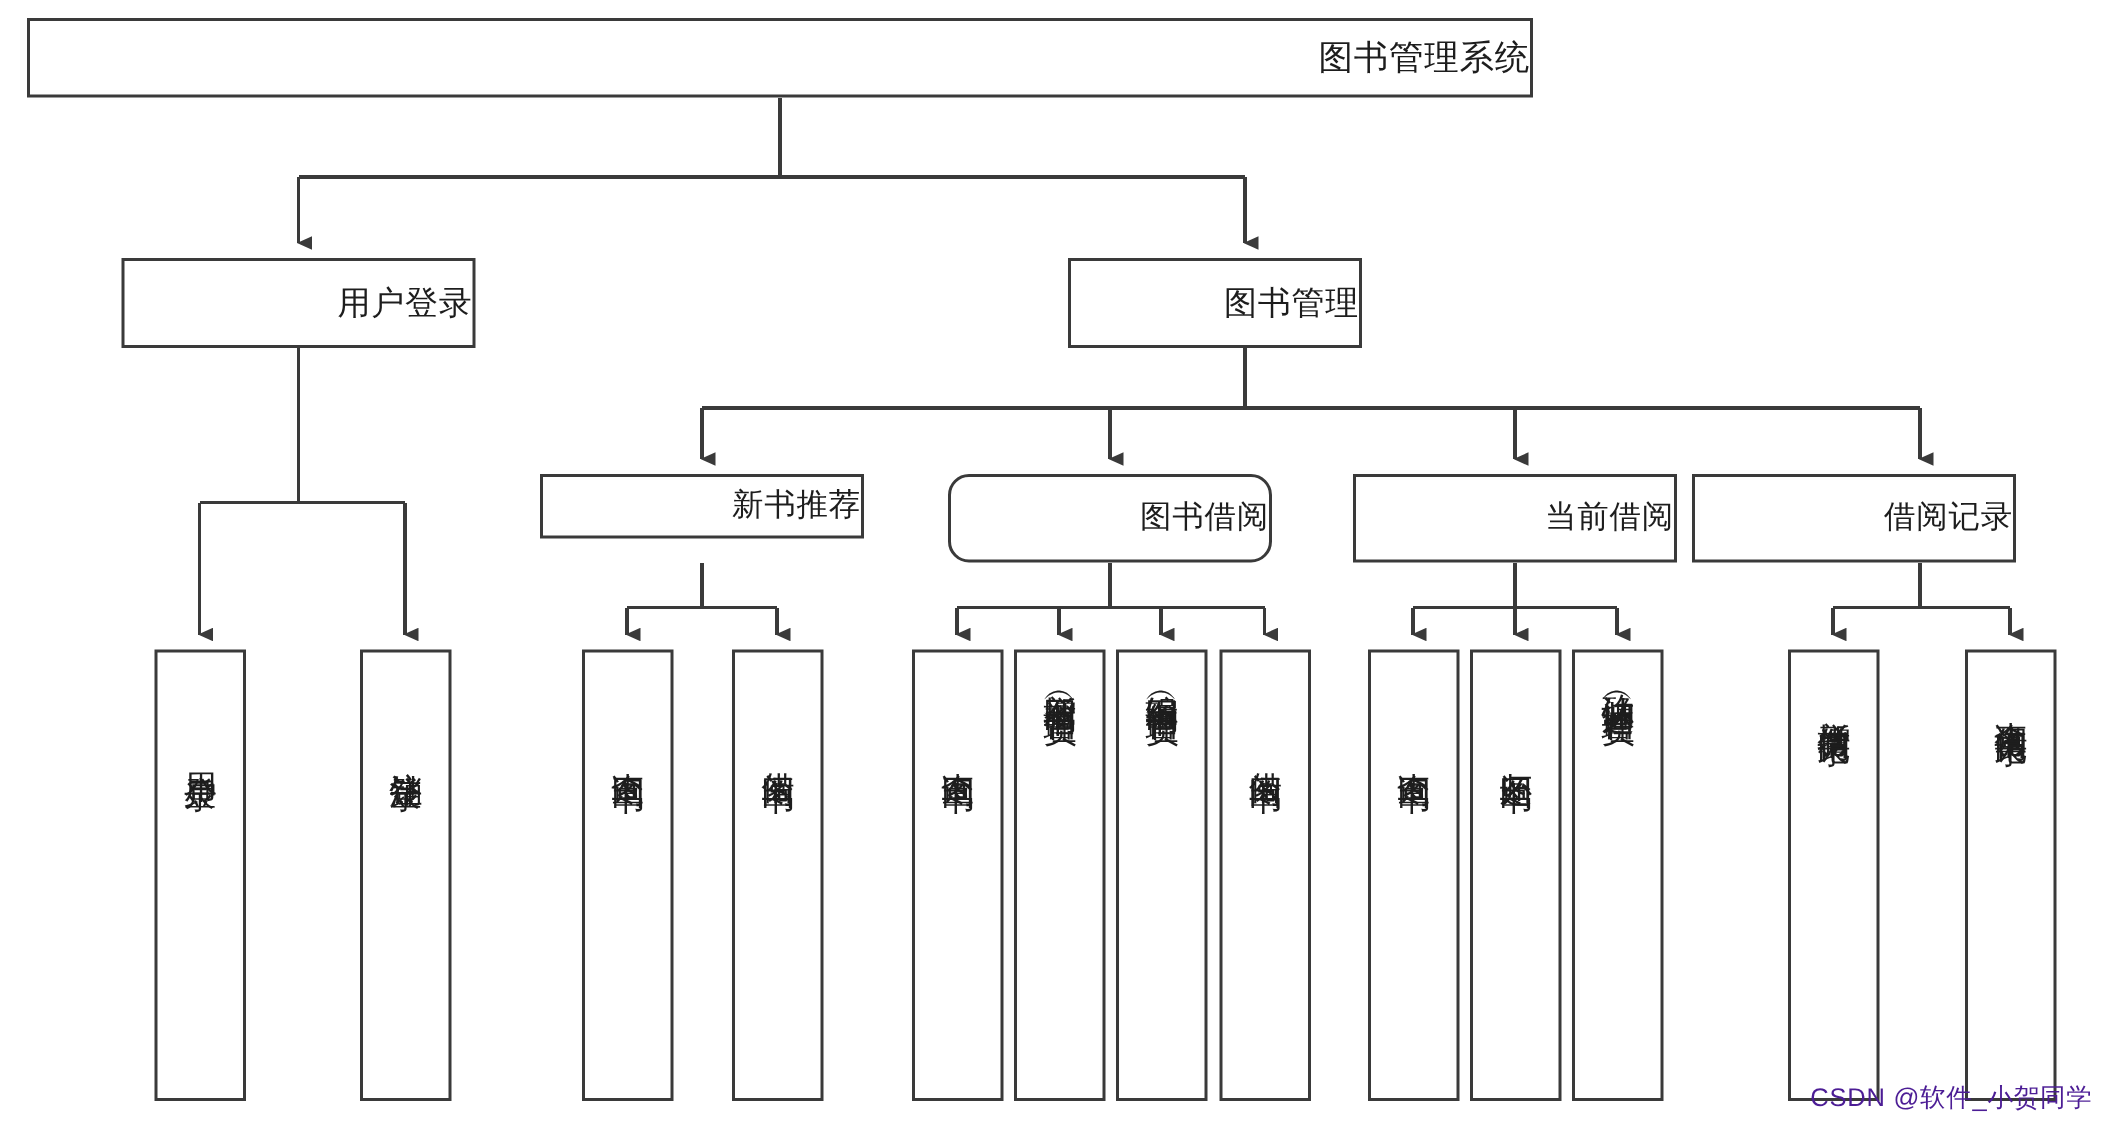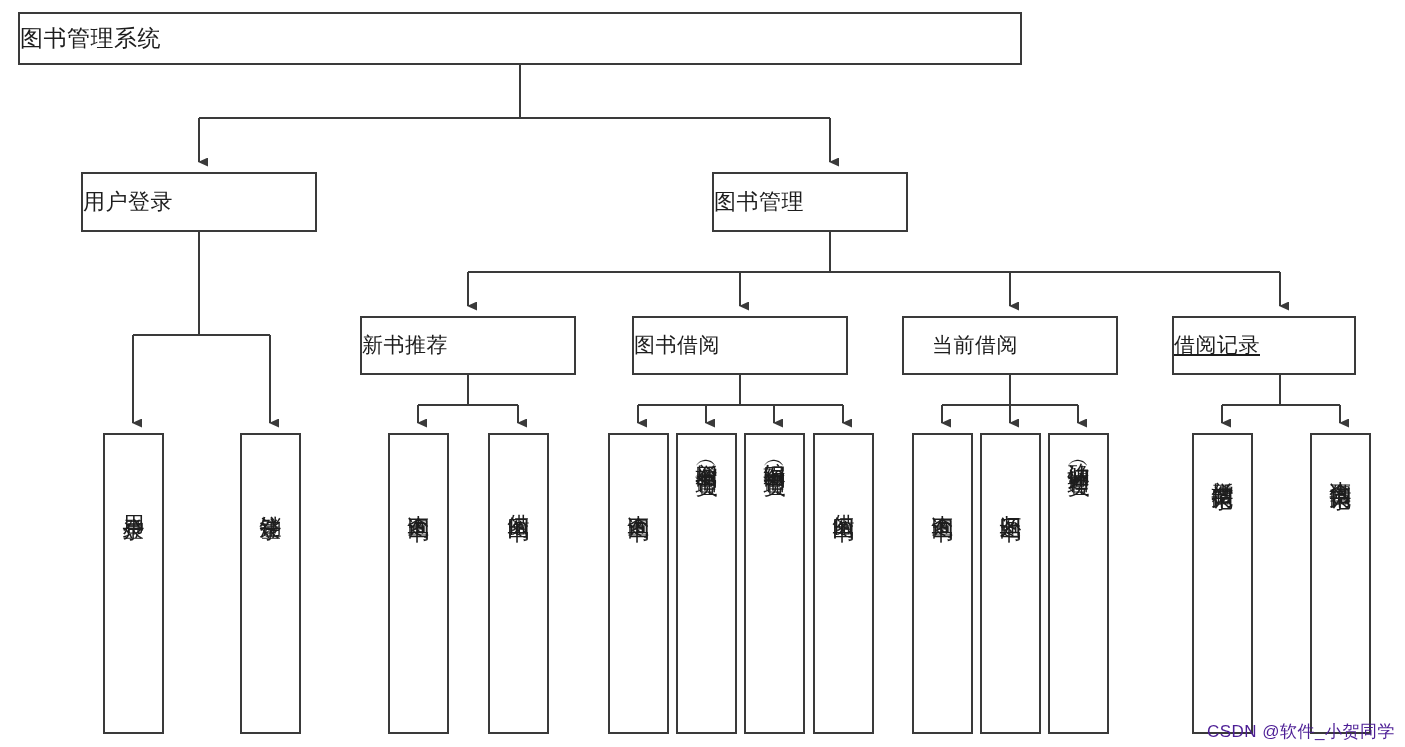--- a/index.html
+++ b/index.html
@@ -25,21 +25,21 @@
     width: 1405px;
     height: 747px;
   }
   .node {
     position: absolute;
     box-sizing: border-box;
     background: #ffffff;
     border: 2px solid #3a3a3a;
     display: flex;
     align-items: center;
-    justify-content: flex-start;
+    justify-content: flex-end;
     color: #1d1d1d;
     overflow: hidden;
   }
   .node-label {
     display: block;
     text-align: center;
     line-height: 1.18;
     letter-spacing: 0.5px;
   }
   .node.root {
@@ -134,30 +134,30 @@
     <span class="node-label">图书管理系统</span>
   </div>
 
   <div class="node level1" style="left:81px; top:172px; width:236px; height:60px;">
     <span class="node-label">用户登录</span>
   </div>
   <div class="node level1" style="left:712px; top:172px; width:196px; height:60px;">
     <span class="node-label">图书管理</span>
   </div>
 
-  <div class="node level2" style="left:360px; top:316px; width:216px; height:59px;">
+  <div class="node level2" style="left:360px; top:316px; width:216px; height:43px;">
     <span class="node-label">新书推荐</span>
   </div>
-  <div class="node level2" style="left:632px; top:316px; width:216px; height:59px;">
+  <div class="node level2" style="left:632px; top:316px; width:216px; height:59px;border-radius:14px;">
     <span class="node-label">图书借阅</span>
   </div>
   <div class="node level2" style="left:902px; top:316px; width:216px; height:59px;padding-left:28px;">
     <span class="node-label">当前借阅</span>
   </div>
-  <div class="node level2" style="left:1172px; top:316px; width:184px; height:59px;text-decoration:underline;">
+  <div class="node level2" style="left:1128px; top:316px; width:216px; height:59px;">
     <span class="node-label">借阅记录</span>
   </div>
 
   <div class="node leaf" style="left:103px; top:433px; width:61px; height:301px; padding-top:62px;">
     <span class="node-label">用户登录</span>
   </div>
   <div class="node leaf" style="left:240px; top:433px; width:61px; height:301px; padding-top:62px;">
     <span class="node-label">注销登录</span>
   </div>
 

